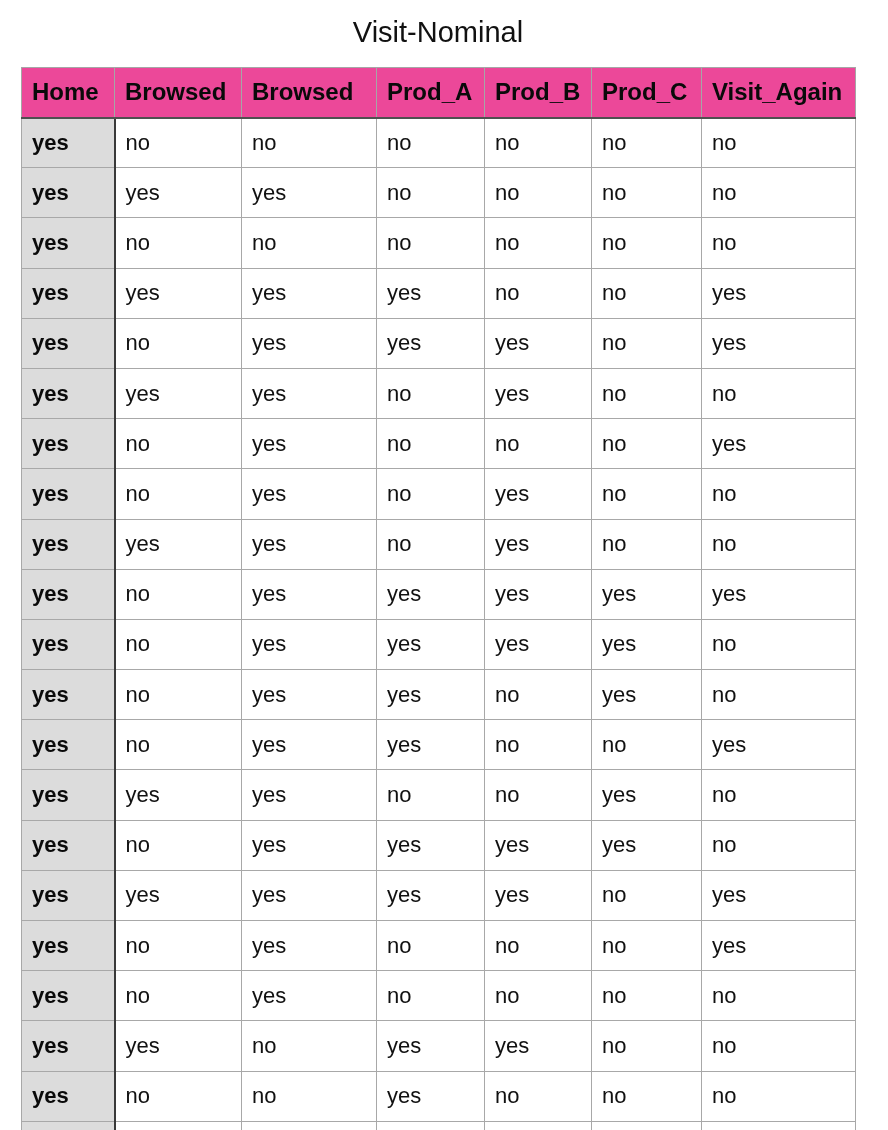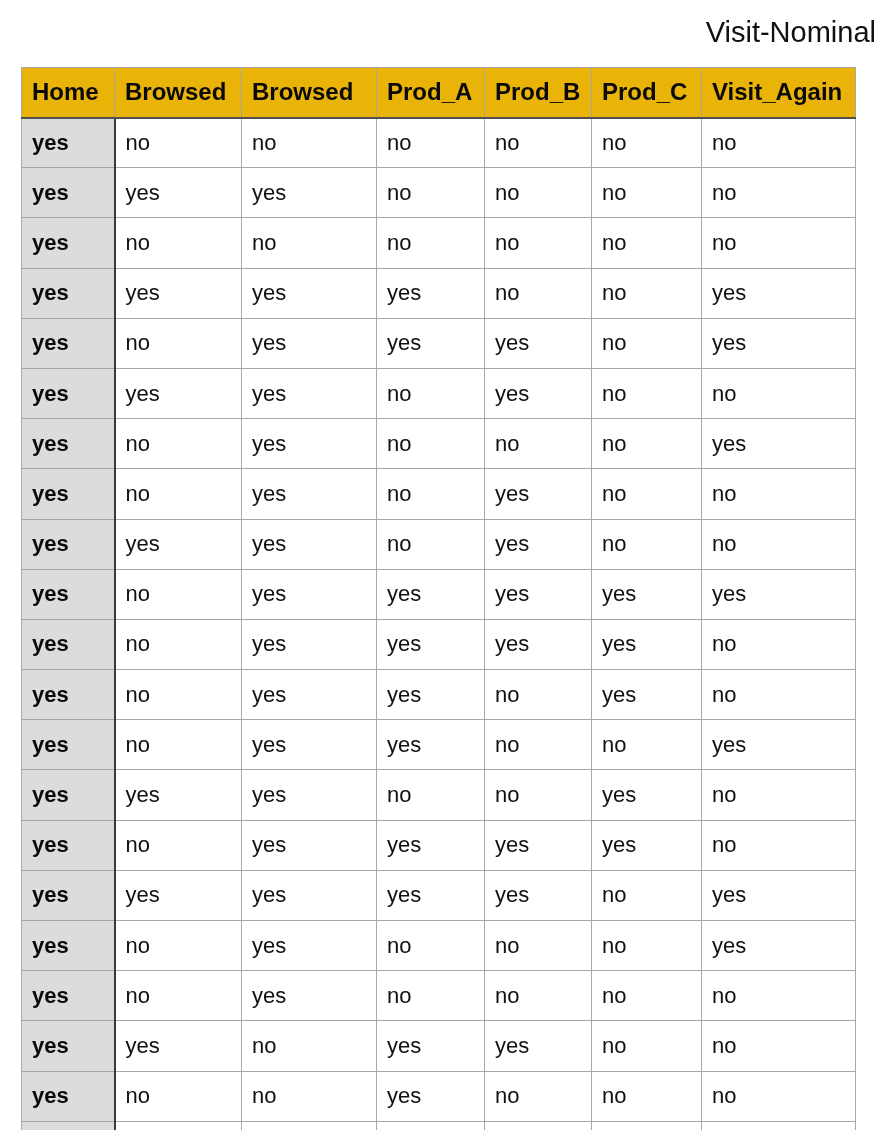--- a/index.html
+++ b/index.html
@@ -13,21 +13,21 @@
     body {
       font-family: "Liberation Sans", "DejaVu Sans", sans-serif;
       color: #000;
       position: relative;
     }
     .title {
       position: absolute;
       top: 12px;
       left: 0;
       width: 876px;
-      text-align: right;
+      text-align: center;
       font-size: 29px;
       font-weight: normal;
       letter-spacing: 0px;
       color: #111;
       margin: 0;
       line-height: 40px;
     }
     .table-wrap {
       position: absolute;
       top: 67px;
@@ -40,21 +40,21 @@
       width: 834px;
     }
     col.c0 { width: 93px; }
     col.c1 { width: 127px; }
     col.c2 { width: 135px; }
     col.c3 { width: 108px; }
     col.c4 { width: 107px; }
     col.c5 { width: 110px; }
     col.c6 { width: 154px; }
     th {
-      background: #eab308;
+      background: #ec4899;
       height: 50px;
       box-sizing: border-box;
       text-align: left;
       padding: 0 0 0 10px;
       font-size: 24px;
       font-weight: bold;
       color: #0a0a0a;
       border: 1px solid #a6a6a6;
       border-bottom: 2px solid #505050;
       white-space: nowrap;

